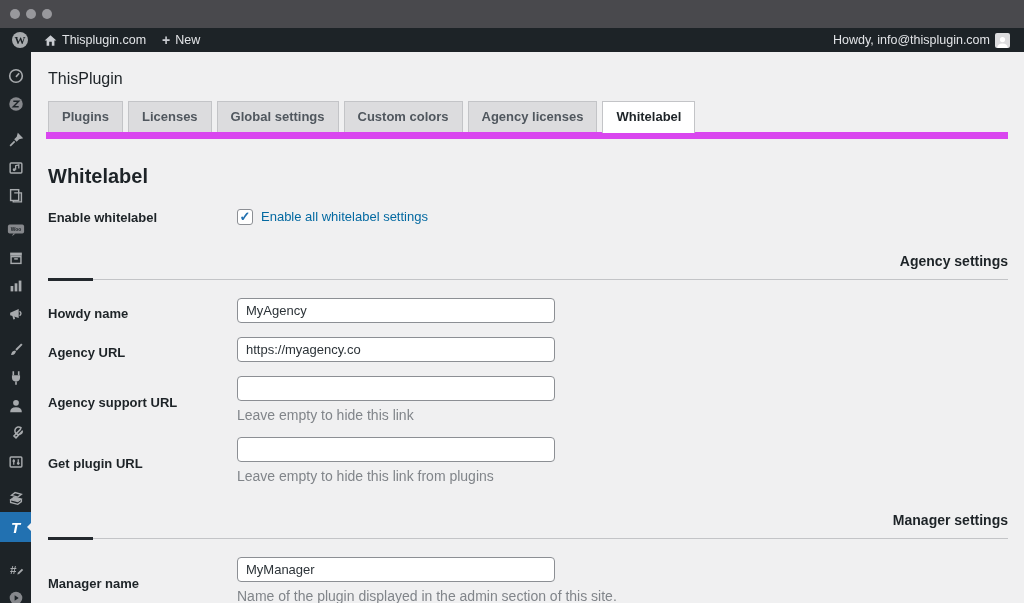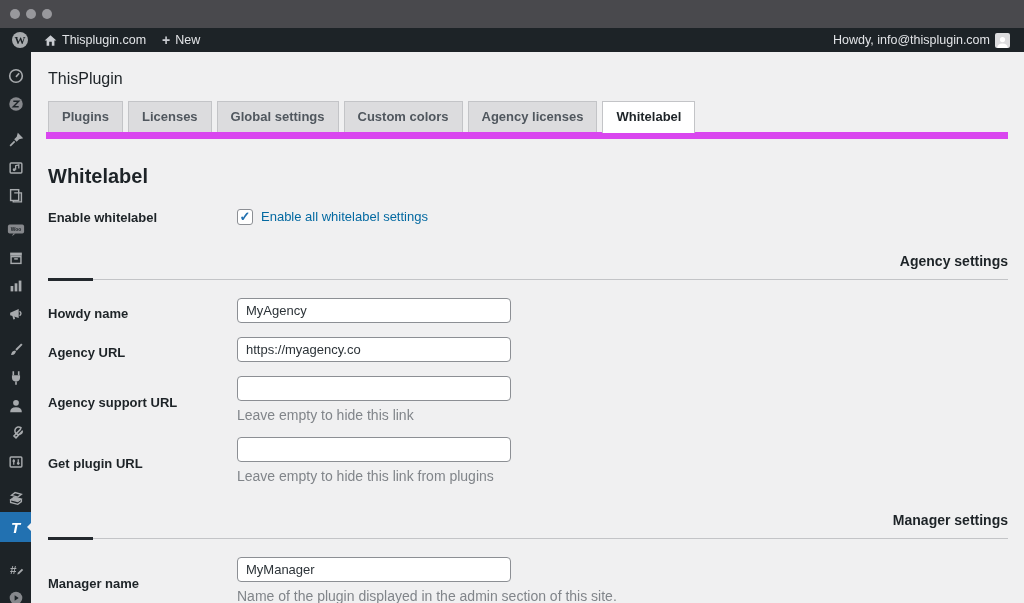--- a/index.html
+++ b/index.html
@@ -52,21 +52,21 @@
   .checkbox-line { display:flex; align-items:center; gap:8px; padding-top:4px; }
   .checkbox { width:16px; height:16px; background:#fff; border:1px solid #8c8f94; border-radius:3px;
     color:#2271b1; font-size:13px; font-weight:bold; line-height:14px; text-align:center; cursor:pointer; }
   .checkbox-label { font-size:13px; color:#0369a1; }
 
   h3.sub-section { font-size:14px; font-weight:700; color:#1d2327; margin:28px 0 0 2px;
     padding-bottom:10px; border-bottom:1px solid #c3c4c7; position:relative;text-align:right; }
   h3.sub-section::after { content:""; position:absolute; left:0; bottom:-2px; width:45px; height:3px;
     background:#23282d; }
 
-  .text-input { width:274px; height:25px; border:1px solid #8c8f94; border-radius:4px; background:#fff;
+  .text-input { width:318px; height:25px; border:1px solid #8c8f94; border-radius:4px; background:#fff;
     padding:0 8px; font-size:13px; color:#2c3338; font-family:"Liberation Sans", sans-serif; }
   .help { font-size:14px; color:#81858a; margin-top:6px; }
   .row.enable { margin-top:16px; }
   .first-row { margin-top:18px; }
 </style>
 </head>
 <body>
 
 <div class="titlebar">
   <span class="win-dot"></span>

